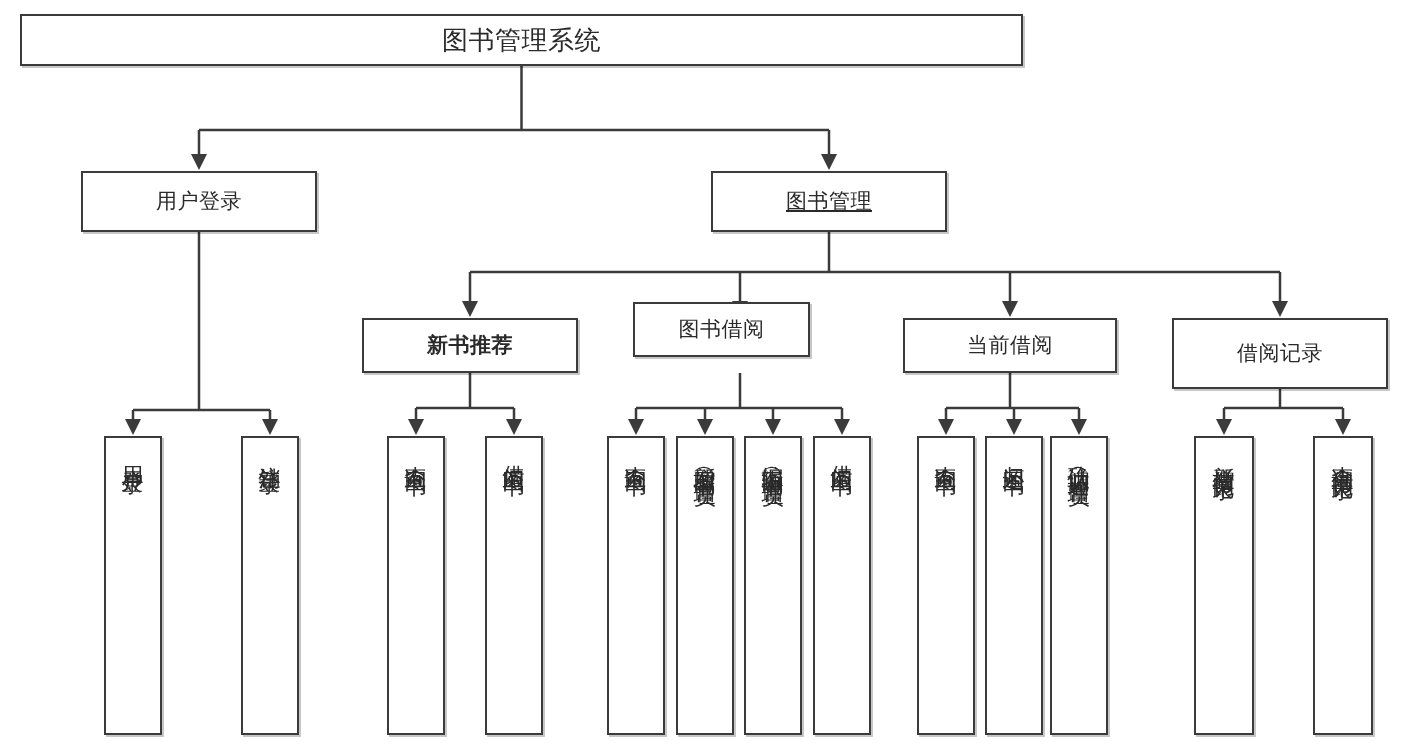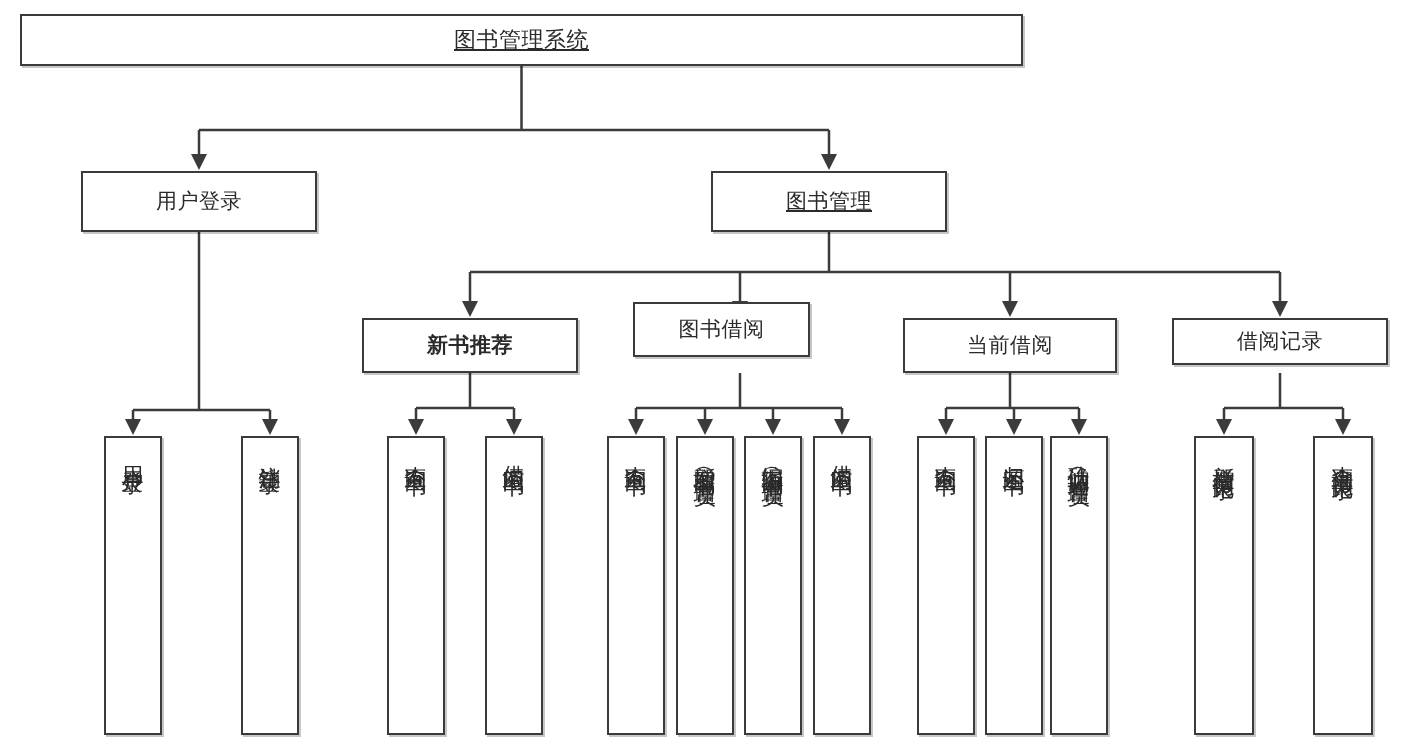--- a/index.html
+++ b/index.html
@@ -40,22 +40,21 @@
     display: block;
     text-align: center;
     line-height: 1.18;
     letter-spacing: 0.5px;
     white-space: nowrap;
   }
   .node.horizontal .node-label {
     font-size: 21px;
   }
   .node.root .node-label {
-    font-size: 22px;
-    text-decoration: underline;
+    font-size: 26px;
   }
   .node.vertical {
     align-items: flex-start;
     padding-top: 10px;
   }
   .node.vertical .node-label {
     writing-mode: vertical-rl;
     text-orientation: upright;
     font-size: 22px;
     line-height: 1.05;
@@ -115,21 +114,21 @@
       </div>
       <div class="node horizontal" style="left: 362px; top: 318px; width: 216px; height: 55px; font-weight: bold;">
         <span class="node-label">新书推荐</span>
       </div>
       <div class="node horizontal" style="left: 633px; top: 302px; width: 177px; height: 55px;">
         <span class="node-label">图书借阅</span>
       </div>
       <div class="node horizontal" style="left: 903px; top: 318px; width: 214px; height: 55px;">
         <span class="node-label">当前借阅</span>
       </div>
-      <div class="node horizontal" style="left: 1172px; top: 318px; width: 216px; height: 47px;">
+      <div class="node horizontal" style="left: 1172px; top: 318px; width: 216px; height: 71px;">
         <span class="node-label">借阅记录</span>
       </div>
       <div class="node vertical" style="left: 104px; top: 436px; width: 58px; height: 299px;">
         <span class="node-label">用户登录</span>
       </div>
       <div class="node vertical" style="left: 241px; top: 436px; width: 58px; height: 299px;">
         <span class="node-label">注销登录</span>
       </div>
       <div class="node vertical" style="left: 387px; top: 436px; width: 58px; height: 299px;">
         <span class="node-label">查询图书</span>

